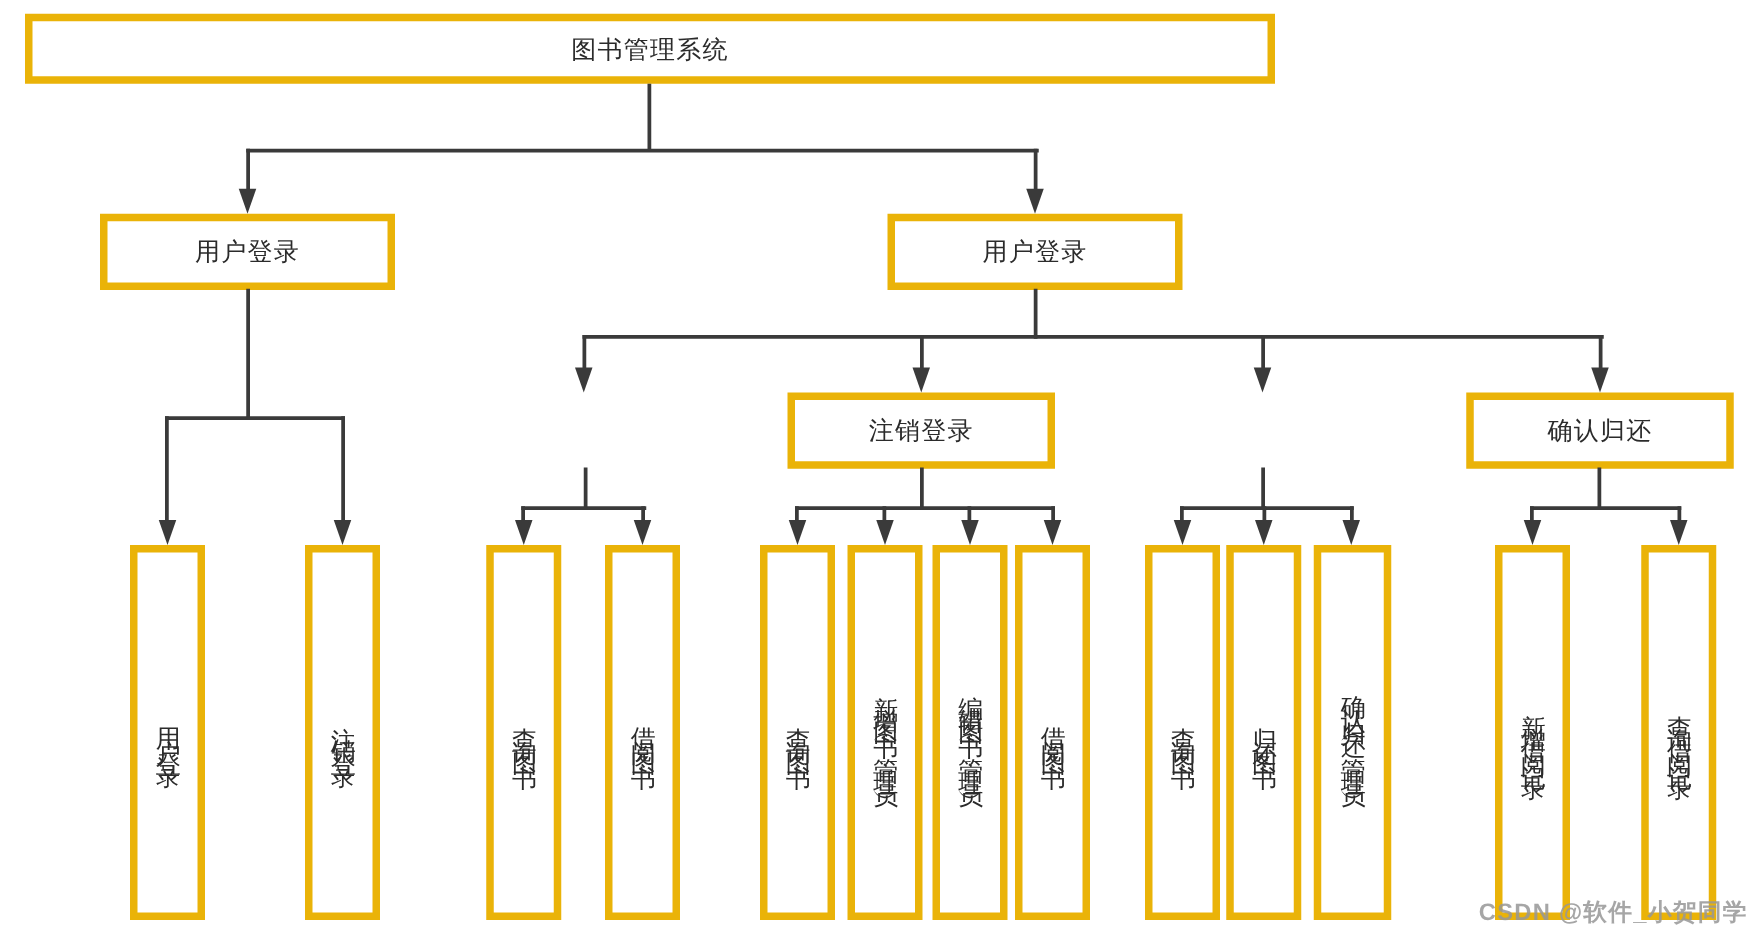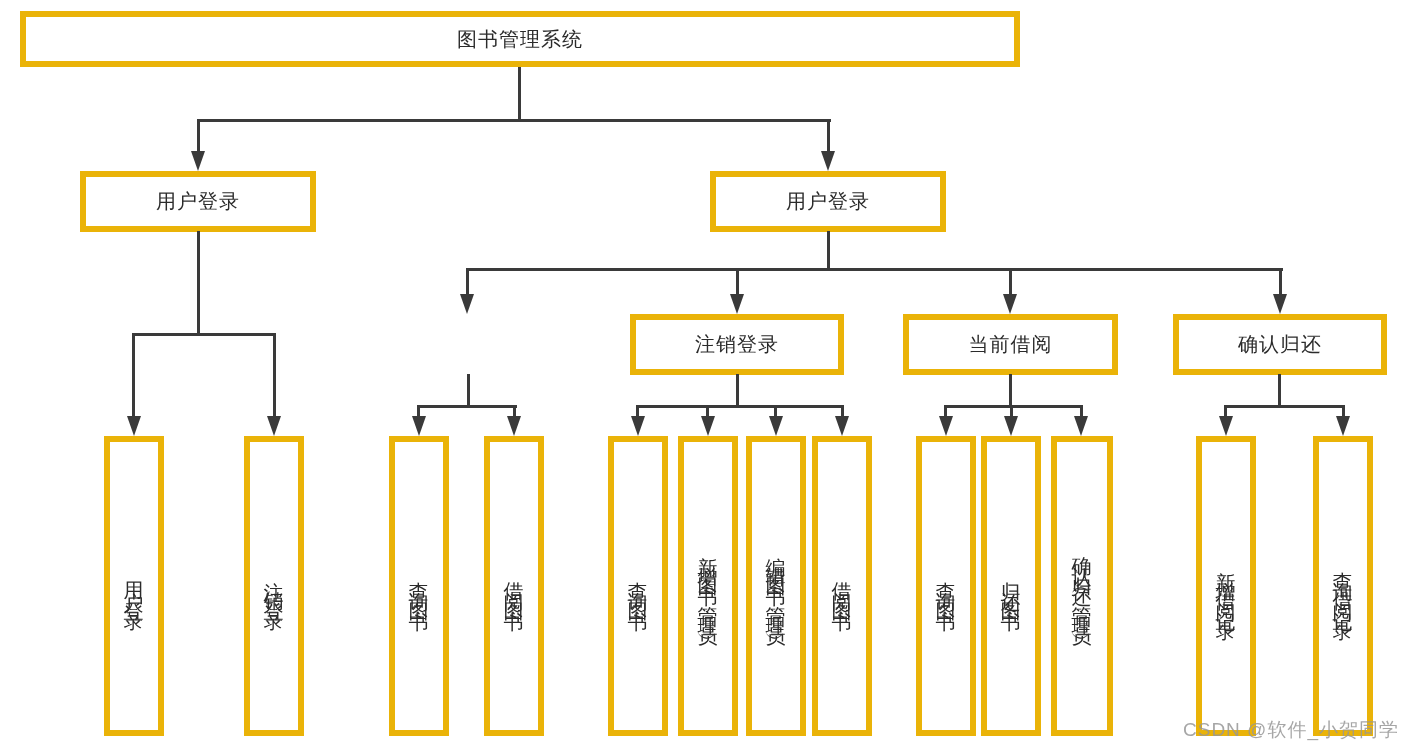--- a/index.html
+++ b/index.html
@@ -45,34 +45,34 @@
     border-top: 20px solid #3a3a3a;
   }
   .watermark {
     position: absolute;
     left: 1183px;
     top: 717px;
     font-size: 19px;
     color: rgba(150, 150, 150, 0.85);
     letter-spacing: 1px;
     white-space: nowrap;
+    font-weight: bold;
   }
 </style>
 </head>
 <body>
 
 <div class="canvas">
 
   <div class="node" style="left:20px; top:11px; width:1000px; height:56px;">图书管理系统</div>
 
   <div class="node" style="left:80px; top:171px; width:236px; height:61px;">用户登录</div>
   <div class="node" style="left:710px; top:171px; width:236px; height:61px;">用户登录</div>
 
   <div class="node" style="left:630px; top:314px; width:214px; height:61px;">注销登录</div>
-  <div class="node" style="left:903px; top:314px; width:215px; height:61px;">当前借阅</div>
   <div class="node" style="left:1173px; top:314px; width:214px; height:61px;">确认归还</div>
 
   <div class="node leaf" style="left:104px; top:436px; width:60px; height:300px;">用户登录</div>
   <div class="node leaf" style="left:244px; top:436px; width:60px; height:300px;">注销登录</div>
 
   <div class="node leaf" style="left:389px; top:436px; width:60px; height:300px;">查询图书</div>
   <div class="node leaf" style="left:484px; top:436px; width:60px; height:300px;">借阅图书</div>
 
   <div class="node leaf" style="left:608px; top:436px; width:60px; height:300px;">查询图书</div>
   <div class="node leaf" style="left:678px; top:436px; width:60px; height:300px;">新增图书（管理员）</div>

